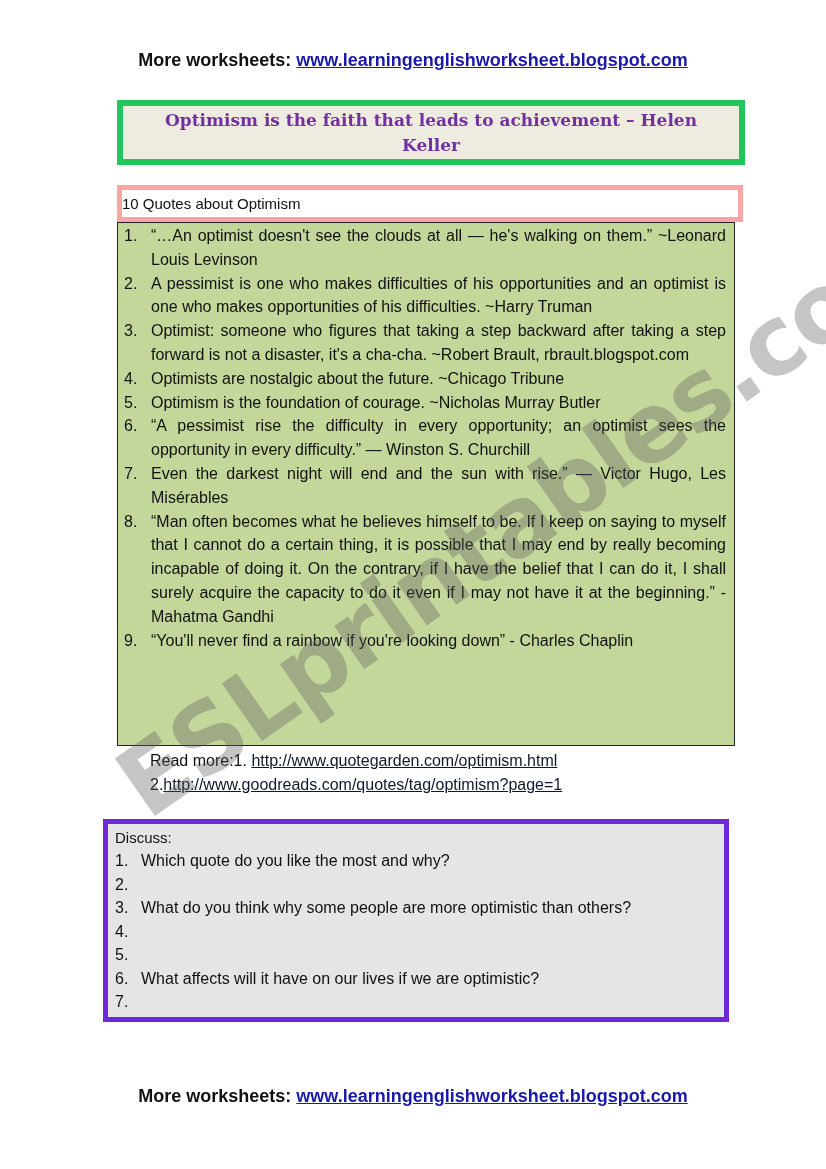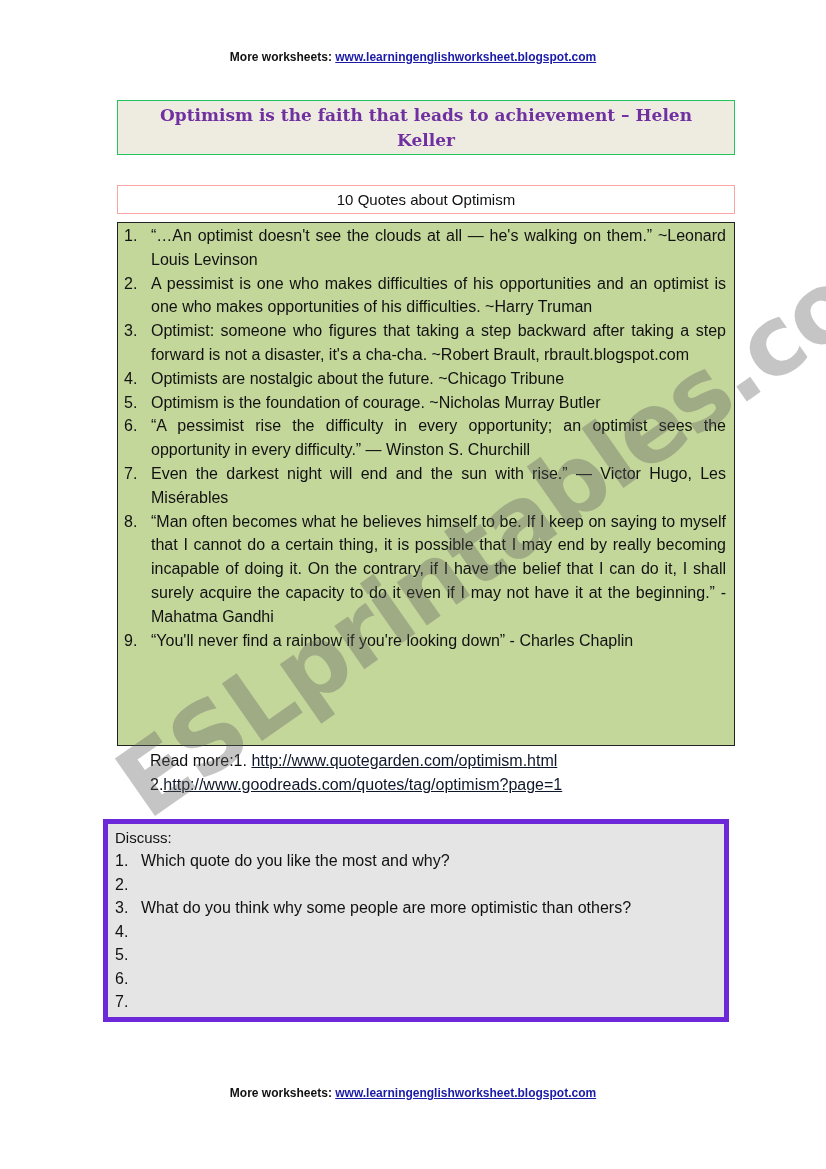--- a/index.html
+++ b/index.html
@@ -2,39 +2,39 @@
 <html><head>
 <meta charset="utf-8">
 <style>
   html, body { margin: 0; padding: 0; }
   body {
     width: 826px; height: 1169px; background: #ffffff; position: relative; overflow: hidden;
     font-family: "Liberation Sans", "DejaVu Sans", sans-serif; color: #111;
   }
   .more {
     position: absolute; left: 0; width: 826px; text-align: center;
-    font-size: 12px; font-weight: bold; color: #111;
+    font-size: 18px; font-weight: bold; color: #111;
   }
   .more a { color: #1a1aa6; text-decoration: underline; }
   .more.top { top: 50px; }
   .more.bottom { top: 1086px; }
 
   .title-box {
     position: absolute; left: 117px; top: 100px; width: 616px; height: 53px;
-    border: 1px solid #22c55e; background: #eeece1; text-align: center;
+    border: 6px solid #22c55e; background: #eeece1; text-align: center;
     display: flex; align-items: center; justify-content: center;
   }
   .title-box span {
     font-family: "DejaVu Serif", "Liberation Serif", serif; font-weight: bold;
     color: #7030a0; font-size: 17px; line-height: 25px; display: block; width: 580px;
   }
 
   .subtitle-box {
     position: absolute; left: 117px; top: 185px; width: 616px; height: 27px;
-    border: 1px solid #fca5a5; background: #fff; text-align: center;
+    border: 5px solid #fca5a5; background: #fff; 
     font-size: 15px; line-height: 27px;
   }
 
   .quotes-box {
     position: absolute; left: 117px; top: 222px; width: 616px; height: 522px;
     border: 1px solid #222; background: #c4d79b;
   }
   .quotes-list { list-style: none; margin: 0; padding: 1px 8px 0 6px; }
   .quotes-list li {
     display: flex; font-size: 16px; line-height: 23.8px; text-align: justify;
@@ -139,20 +139,21 @@
         <span>What do you think why some people are more optimistic than others?</span>
       </li>
     <li>
         <span class="num">4.</span>
       </li>
     <li>
         <span class="num">5.</span>
       </li>
     <li>
         <span class="num">6.</span>
+        <span>What affects will it have on our lives if we are optimistic?</span>
       </li>
     <li>
         <span class="num">7.</span>
       </li>
   </ul>
 </div>
 
 <div class="more bottom">
   <span>More worksheets: </span><a>www.learningenglishworksheet.blogspot.com</a>
 </div>

